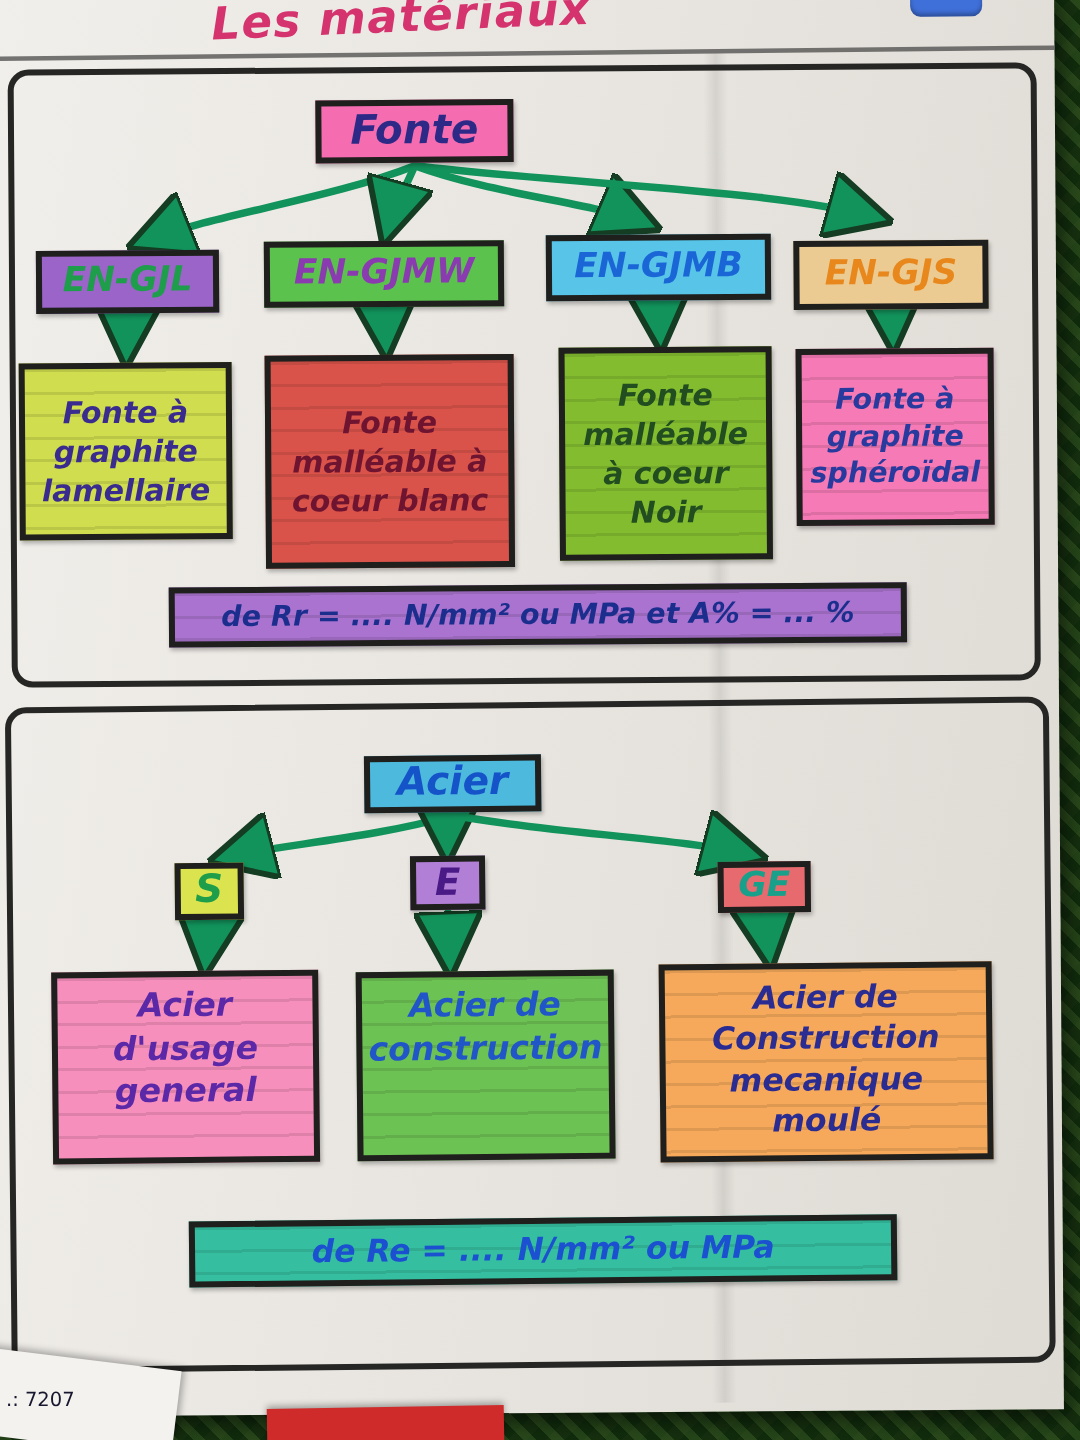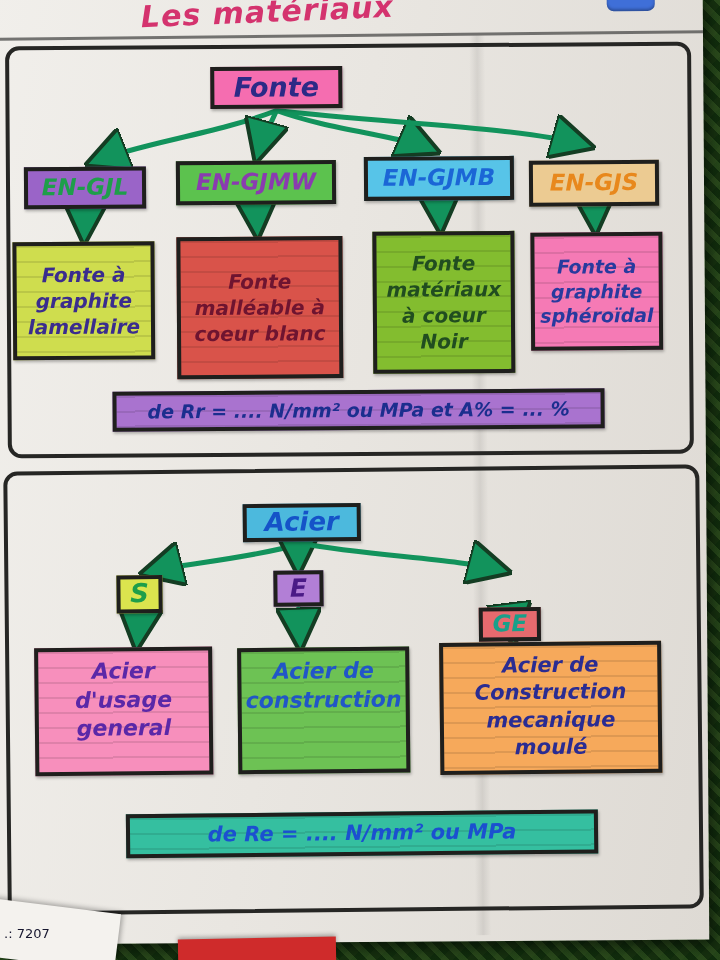--- a/index.html
+++ b/index.html
@@ -35,21 +35,21 @@
   .c-gjs {left:519px;top:104px;width:130px;height:46px;background-color:#eccb92;color:#e8881c;font-size:23px;margin-top:10px;}
   .d1{left:2px;  top:192px;width:142px;height:118px;background-color:#cfdd4e;color:#3a2c8e;font-size:20px;padding:12px;}
   .d2{left:166px;top:188px;width:166px;height:142px;background-color:#d9534a;color:#6e1430;font-size:20px;padding:4px;}
   .d3{left:362px;top:184px;width:142px;height:142px;background-color:#83bd2f;color:#214d20;font-size:20px;padding:4px;}
   .d4{left:520px;top:186px;width:132px;height:118px;background-color:#f57ab5;color:#283a9e;font-size:19px;padding:4px;font-style:italic;}
   .banner1{left:101px;top:342px;width:492px;height:40px;background-color:#a973cf;color:#1b2e8e;font-size:19px;}
   
   .root-acier{left:235px;top:31px;width:118px;height:38px;background-color:#4cb9dd;color:#1553c8;font-size:26px;}
   .c-s {left:108px;top:101px;width:46px;height:38px;background-color:#dbe44e;color:#1e9e4a;font-size:26px;}
   .c-e {left:265px;top:98px;width:50px;height:36px;background-color:#b27fd6;color:#4a1a86;font-size:25px;}
-  .c-ge{left:470px;top:104px;width:62px;height:34px;background-color:#e66a6e;color:#18a08a;font-size:23px;margin-top:33px;}
+  .c-ge{left:470px;top:104px;width:62px;height:34px;background-color:#e66a6e;color:#18a08a;font-size:23px;}
   .b1{left:25px; top:173px;width:178px;height:128px;background-color:#f78fbc;color:#5b28a8;font-size:22px;padding:6px;align-items:flex-start;}
   .b2{left:228px;top:175px;width:172px;height:126px;background-color:#6dc254;color:#2156c8;font-size:22px;padding:6px;align-items:flex-start;}
   .b3{left:430px;top:172px;width:222px;height:132px;background-color:#f6a95b;color:#2a2c92;font-size:21px;padding:6px;align-items:flex-start;}
   .banner2{left:115px;top:340px;width:472px;height:44px;background-color:#35bfa0;color:#1b50d0;font-size:21px;}
   .footer-code{position:absolute;left:4px;top:926px;font-size:13px;font-weight:400;color:#16162e;}
   .white-scrap{position:absolute;left:-12px;top:906px;width:130px;height:58px;background:#f4f2ee;transform:rotate(7deg);box-shadow:2px -2px 5px rgba(0,0,0,.3);}
   .red-scrap{position:absolute;left:178px;top:938px;width:158px;height:24px;background:#cf2b2b;transform:rotate(-1deg);box-shadow:0 -2px 4px rgba(0,0,0,.3);}
 </style>
 </head>
 <body>
@@ -79,21 +79,21 @@
           <path d="M584,152 L585,180" marker-end="url(#ah1)"></path>
         </g>
       </svg>
       <div class="bx root-fonte">Fonte</div>
       <div class="bx c-gjl">EN-GJL</div>
       <div class="bx c-gjmw">EN-GJMW</div>
       <div class="bx c-gjmb">EN-GJMB</div>
       <div class="bx c-gjs">EN-GJS</div>
       <div class="bx d1 striped">Fonte à graphite lamellaire</div>
       <div class="bx d2 striped">Fonte malléable à coeur blanc</div>
-      <div class="bx d3 striped">Fonte matériaux à coeur Noir</div>
+      <div class="bx d3 striped">Fonte malléable à coeur Noir</div>
       <div class="bx d4 striped">Fonte à graphite sphéroïdal</div>
       <div class="bx banner1 striped">de Rr = .... N/mm² ou MPa et A% = ... %</div>
     </div>
 
     <div class="frame frame2">
       <svg class="arrows" viewBox="0 0 688 436">
         <defs>
           <marker id="ah2" markerWidth="9" markerHeight="9" refX="7" refY="4.5" orient="auto">
             <path d="M0,0 L9,4.5 L0,9 Z" fill="#12935c" stroke="#143d23" stroke-width="0.8"></path>
           </marker>

